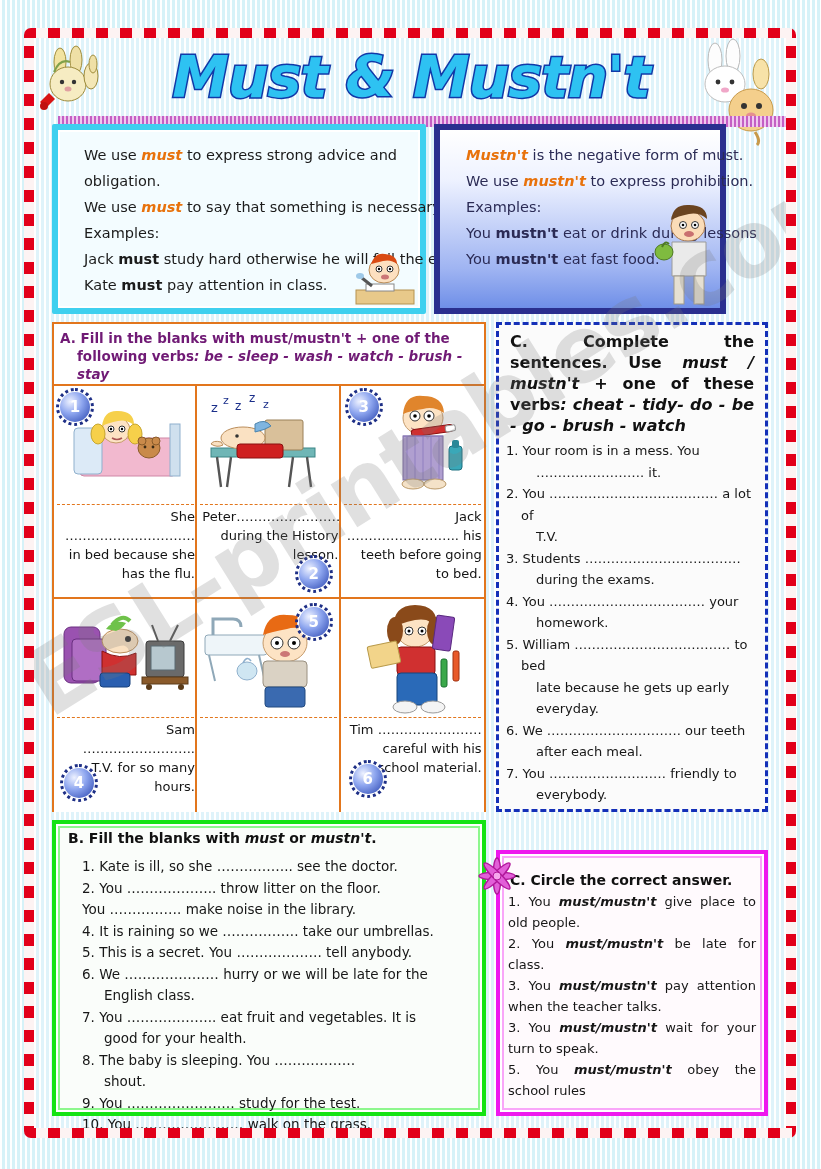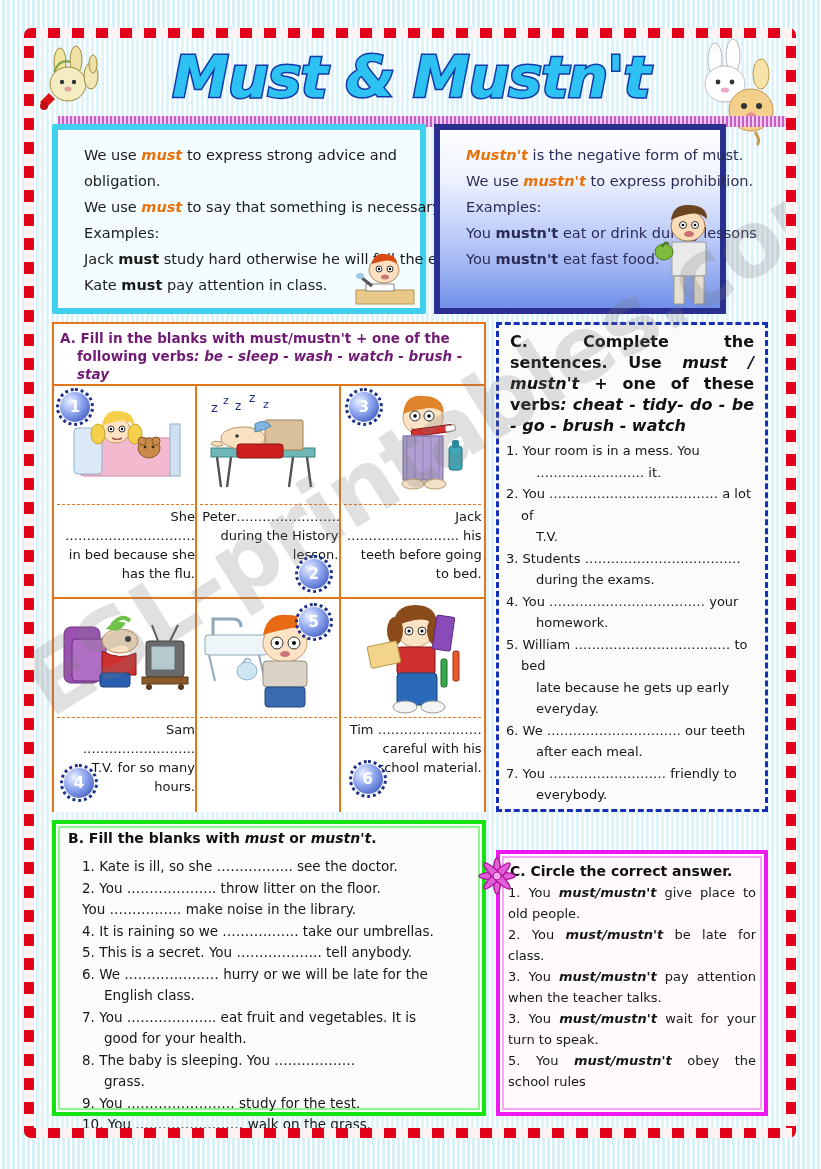--- a/index.html
+++ b/index.html
@@ -156,21 +156,21 @@
     padding-left:40px;text-indent:-22px;
   }
   .blist li .cont{display:block;text-indent:0;}
 
   
   .secC2{
     position:absolute;left:462px;top:812px;width:272px;height:266px;
     box-sizing:border-box;
     border:4px solid #ee19ee;background:#fffafd;
     box-shadow:inset 0 0 0 2px #ffffff,inset 0 0 0 4px #f9a6f9;
-    padding:9px 8px;
+    padding:18px 8px;
     background-image:radial-gradient(circle,#d3d3d3 0.6px,transparent 0.7px);
     background-size:6px 6px;
   }
   .secC2 .hd{margin:0 0 3px 2px;font-size:14px;font-weight:bold;color:#111;}
   .clist{margin:0;padding:0;list-style:none;}
   .clist li{
     font-size:13px;line-height:21px;color:#171717;text-align:justify;
   }
   .mm{font-weight:bold;font-style:italic;}
 
@@ -467,21 +467,21 @@
         <span>B. Fill the blanks with </span><span class="ital">must</span><span> or </span><span class="ital">mustn't</span><span>.</span>
       </p>
       <ul class="blist">
         <li><span>1.</span> <span>Kate is ill, so she …………….. see the doctor.</span></li>
         <li><span>2.</span> <span>You ……………….. throw litter on the floor.</span></li>
         <li><span></span> <span>You ……………. make noise in the library.</span></li>
         <li><span>4.</span> <span>It is raining so we  …………….. take our umbrellas.</span></li>
         <li><span>5.</span> <span>This is a secret. You  ………………. tell anybody.</span></li>
         <li><span>6.</span> <span>We ………………… hurry or we will be late for the</span><span class="cont">English class.</span></li>
         <li><span>7.</span> <span>You ……………….. eat fruit and vegetables. It is</span><span class="cont">good for your health.</span></li>
-        <li><span>8.</span> <span>The baby is sleeping. You ………………</span><span class="cont"> grass.</span></li>
+        <li><span>8.</span> <span>The baby is sleeping. You ………………</span><span class="cont"> shout.</span></li>
         <li><span>9.</span> <span>You …………………… study for the test.</span></li>
         <li><span>10.</span> <span>You …………………… walk on the grass.</span></li>
       </ul>
     </div>
 
     <div class="flower">
       <svg viewBox="0 0 40 40" width="40" height="40">
         <g stroke="#b0179a" stroke-width="1.4" fill="#e25fd8">
           <ellipse cx="20" cy="20" rx="4" ry="18"></ellipse>
           <ellipse cx="20" cy="20" rx="18" ry="4"></ellipse>

